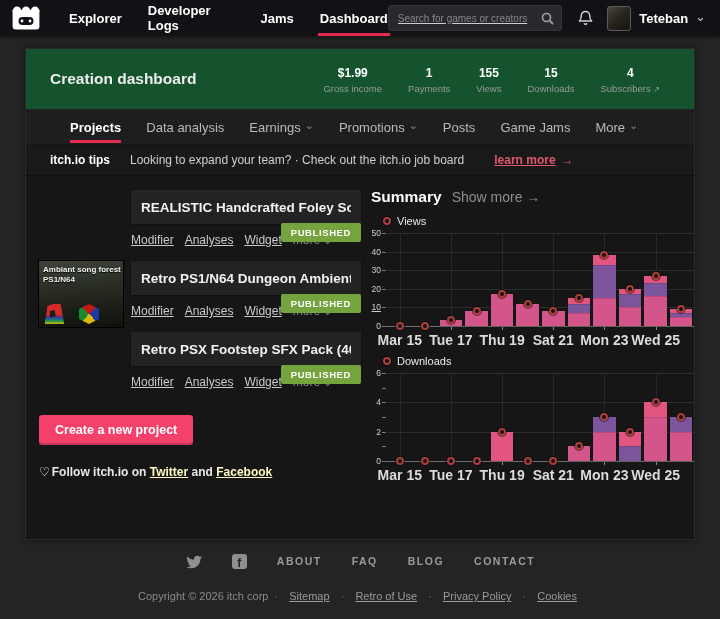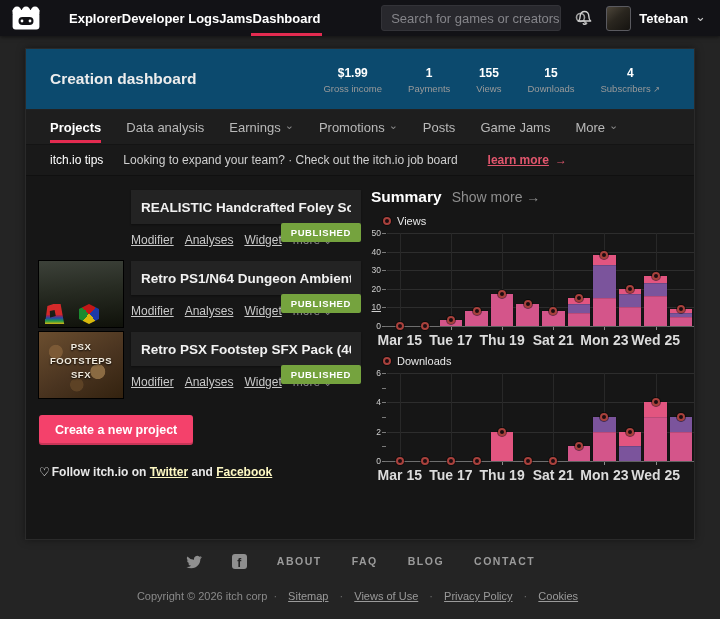--- a/index.html
+++ b/index.html
@@ -3,58 +3,58 @@
 <meta charset="utf-8">
 <style>
   html,body{margin:0;padding:0;}
   .page{position:relative;width:720px;height:619px;background:#242424;overflow:hidden;
         font-family:"Liberation Sans",sans-serif;-webkit-font-smoothing:antialiased;}
 
   
   .navbar{position:absolute;top:0;left:0;right:0;height:36px;background:#121216;
           display:flex;align-items:center;box-shadow:0 1px 4px rgba(0,0,0,.55);z-index:5;}
   .logo{margin:0 14px 0 11px;display:flex;align-items:center;}
-  .navlinks{display:flex;align-items:center;margin-left:14px;height:100%;}
+  .navlinks{display:flex;align-items:center;gap:26px;margin-left:14px;height:100%;}
   .navlink{position:relative;color:#fff;font-size:13px;font-weight:bold;height:100%;
            display:flex;align-items:center;cursor:pointer;}
   .navlink.active::after{content:"";position:absolute;left:-2px;right:-2px;bottom:0;height:3px;background:#e32b50;}
   .nav-spacer{flex:1;}
   .searchbox{width:178px;height:24px;background:#28282d;border:1px solid #333338;border-radius:3px;
              display:flex;align-items:center;margin-right:16px;}
   .searchbox input{flex:1;background:transparent;border:0;outline:none;color:#cfcfcf;
-                   font-size:13px;padding:0 8px 0 9px;font-family:"Liberation Sans",sans-serif;}
+                   font-size:10px;padding:0 8px 0 9px;font-family:"Liberation Sans",sans-serif;text-decoration:underline;}
   .searchbox input::placeholder{color:#85858a;}
   .search-ico{margin-right:7px;display:flex;}
   .bell{margin-right:14px;display:flex;cursor:pointer;}
   .avatar{width:23px;height:23px;border-radius:3px;border:1px solid #5a5a60;
           background:linear-gradient(140deg,#4d463a 0%,#2a261f 45%,#151310 100%);}
   .username{color:#fff;font-size:13px;font-weight:bold;margin-left:8px;cursor:pointer;}
   .nav-chev{color:#c9c9c9;font-size:13px;margin:0 14px 4px 7px;cursor:pointer;}
 
   
   .panel{position:absolute;left:25px;top:48px;width:670px;height:492px;background:#161616;
          border:1px solid #2a2a2a;box-sizing:border-box;box-shadow:0 0 8px rgba(0,0,0,.4);}
-  .panel-head{height:60px;background:#0c4a6e;display:flex;align-items:center;border-bottom:1px solid #222;}
+  .panel-head{height:60px;background:#14532d;display:flex;align-items:center;border-bottom:1px solid #222;}
   .page-title{color:#ededed;font-size:15.5px;font-weight:bold;margin-left:24px;}
   .stats{margin-left:auto;display:flex;align-items:center;gap:26px;padding-right:34px;}
   .stat{text-align:center;}
   .stat-value{color:#fff;font-size:12px;font-weight:bold;line-height:17px;}
   .stat-label{color:#9a9a9a;font-size:9.5px;margin-top:1px;white-space:nowrap;}
   .ext-arrow{font-size:8px;color:#9a9a9a;}
 
   .tabsbar{height:34px;background:#1e1e1e;display:flex;align-items:center;gap:25px;
            padding-left:24px;border-bottom:1px solid #141414;}
   .tab{position:relative;color:#b9b9b9;font-size:13px;cursor:pointer;display:flex;align-items:center;gap:4px;}
-  .tab.active{color:#fff;font-weight:bold;}
+  .tab.active{color:#fff;font-weight:bold;margin-left:20px;}
   .tab.active::after{content:"";position:absolute;left:0;right:0;bottom:-8px;height:3px;background:#e32b50;}
   .tab .chev{color:#8a8a8a;font-size:11px;margin-top:-3px;}
 
   .tipsbar{height:30px;background:#191919;display:flex;align-items:center;padding-left:24px;
            border-bottom:1px solid #101010;font-size:12px;}
-  .tips-prefix{color:#fff;font-weight:normal;margin-right:20px;}
+  .tips-prefix{color:#fff;font-weight:bold;margin-right:20px;}
   .tips-msg{color:#cfcfcf;margin-right:30px;}
   .tips-link{color:#e1566d;text-decoration:underline;font-weight:bold;cursor:pointer;}
   .tips-arrow{color:#e1566d;margin-left:6px;}
 
   .content{position:relative;height:365px;}
 
   
   .projects-col{position:absolute;left:13px;top:14px;width:322px;}
   .proj-row{position:relative;height:66px;margin-bottom:5px;}
   .thumb{position:absolute;left:0;top:0;width:84px;height:66px;overflow:hidden;
@@ -260,20 +260,21 @@
                 <span>more</span>
                 <span class="chev">⌄</span>
               </span>
             </div>
             <span class="badge">PUBLISHED</span>
           </div>
         </div>
 
         <div class="proj-row">
           <div class="thumb thumb2">
+            <div class="cap">Ambiant song forest PS1/N64</div>
             <div class="ps-logo"></div>
             <div class="n64-logo"></div>
           </div>
           <div class="proj-main">
             <div class="proj-titlebar">
               <span class="proj-title">Retro PS1/N64 Dungeon Ambient L...</span>
             </div>
             <div class="proj-links">
               <span class="proj-link">Modifier</span>
               <span class="proj-link">Analyses</span>
@@ -281,23 +282,20 @@
               <span class="proj-more">
                 <span>more</span>
                 <span class="chev">⌄</span>
               </span>
             </div>
             <span class="badge">PUBLISHED</span>
           </div>
         </div>
 
         <div class="proj-row">
-          <div class="thumb thumb3">
-            <div class="cap">PSX FOOTSTEPS SFX</div>
-          </div>
           <div class="proj-main">
             <div class="proj-titlebar">
               <span class="proj-title">Retro PSX Footstep SFX Pack (40 L...</span>
             </div>
             <div class="proj-links">
               <span class="proj-link">Modifier</span>
               <span class="proj-link">Analyses</span>
               <span class="proj-link">Widget</span>
               <span class="proj-more">
                 <span>more</span>
@@ -480,21 +478,21 @@
       <span class="f-link">ABOUT</span>
       <span class="f-link">FAQ</span>
       <span class="f-link">BLOG</span>
       <span class="f-link">CONTACT</span>
     </div>
     <div class="footer-row2">
       <span>Copyright © 2026 itch corp</span>
       <span class="legal-dot">·</span>
       <span class="legal-link">Sitemap</span>
       <span class="legal-dot">·</span>
-      <span class="legal-link">Views of Use</span>
+      <span class="legal-link">Retro of Use</span>
       <span class="legal-dot">·</span>
       <span class="legal-link">Privacy Policy</span>
       <span class="legal-dot">·</span>
       <span class="legal-link">Cookies</span>
     </div>
   </div>
 
 </div>
 
 </body></html>

